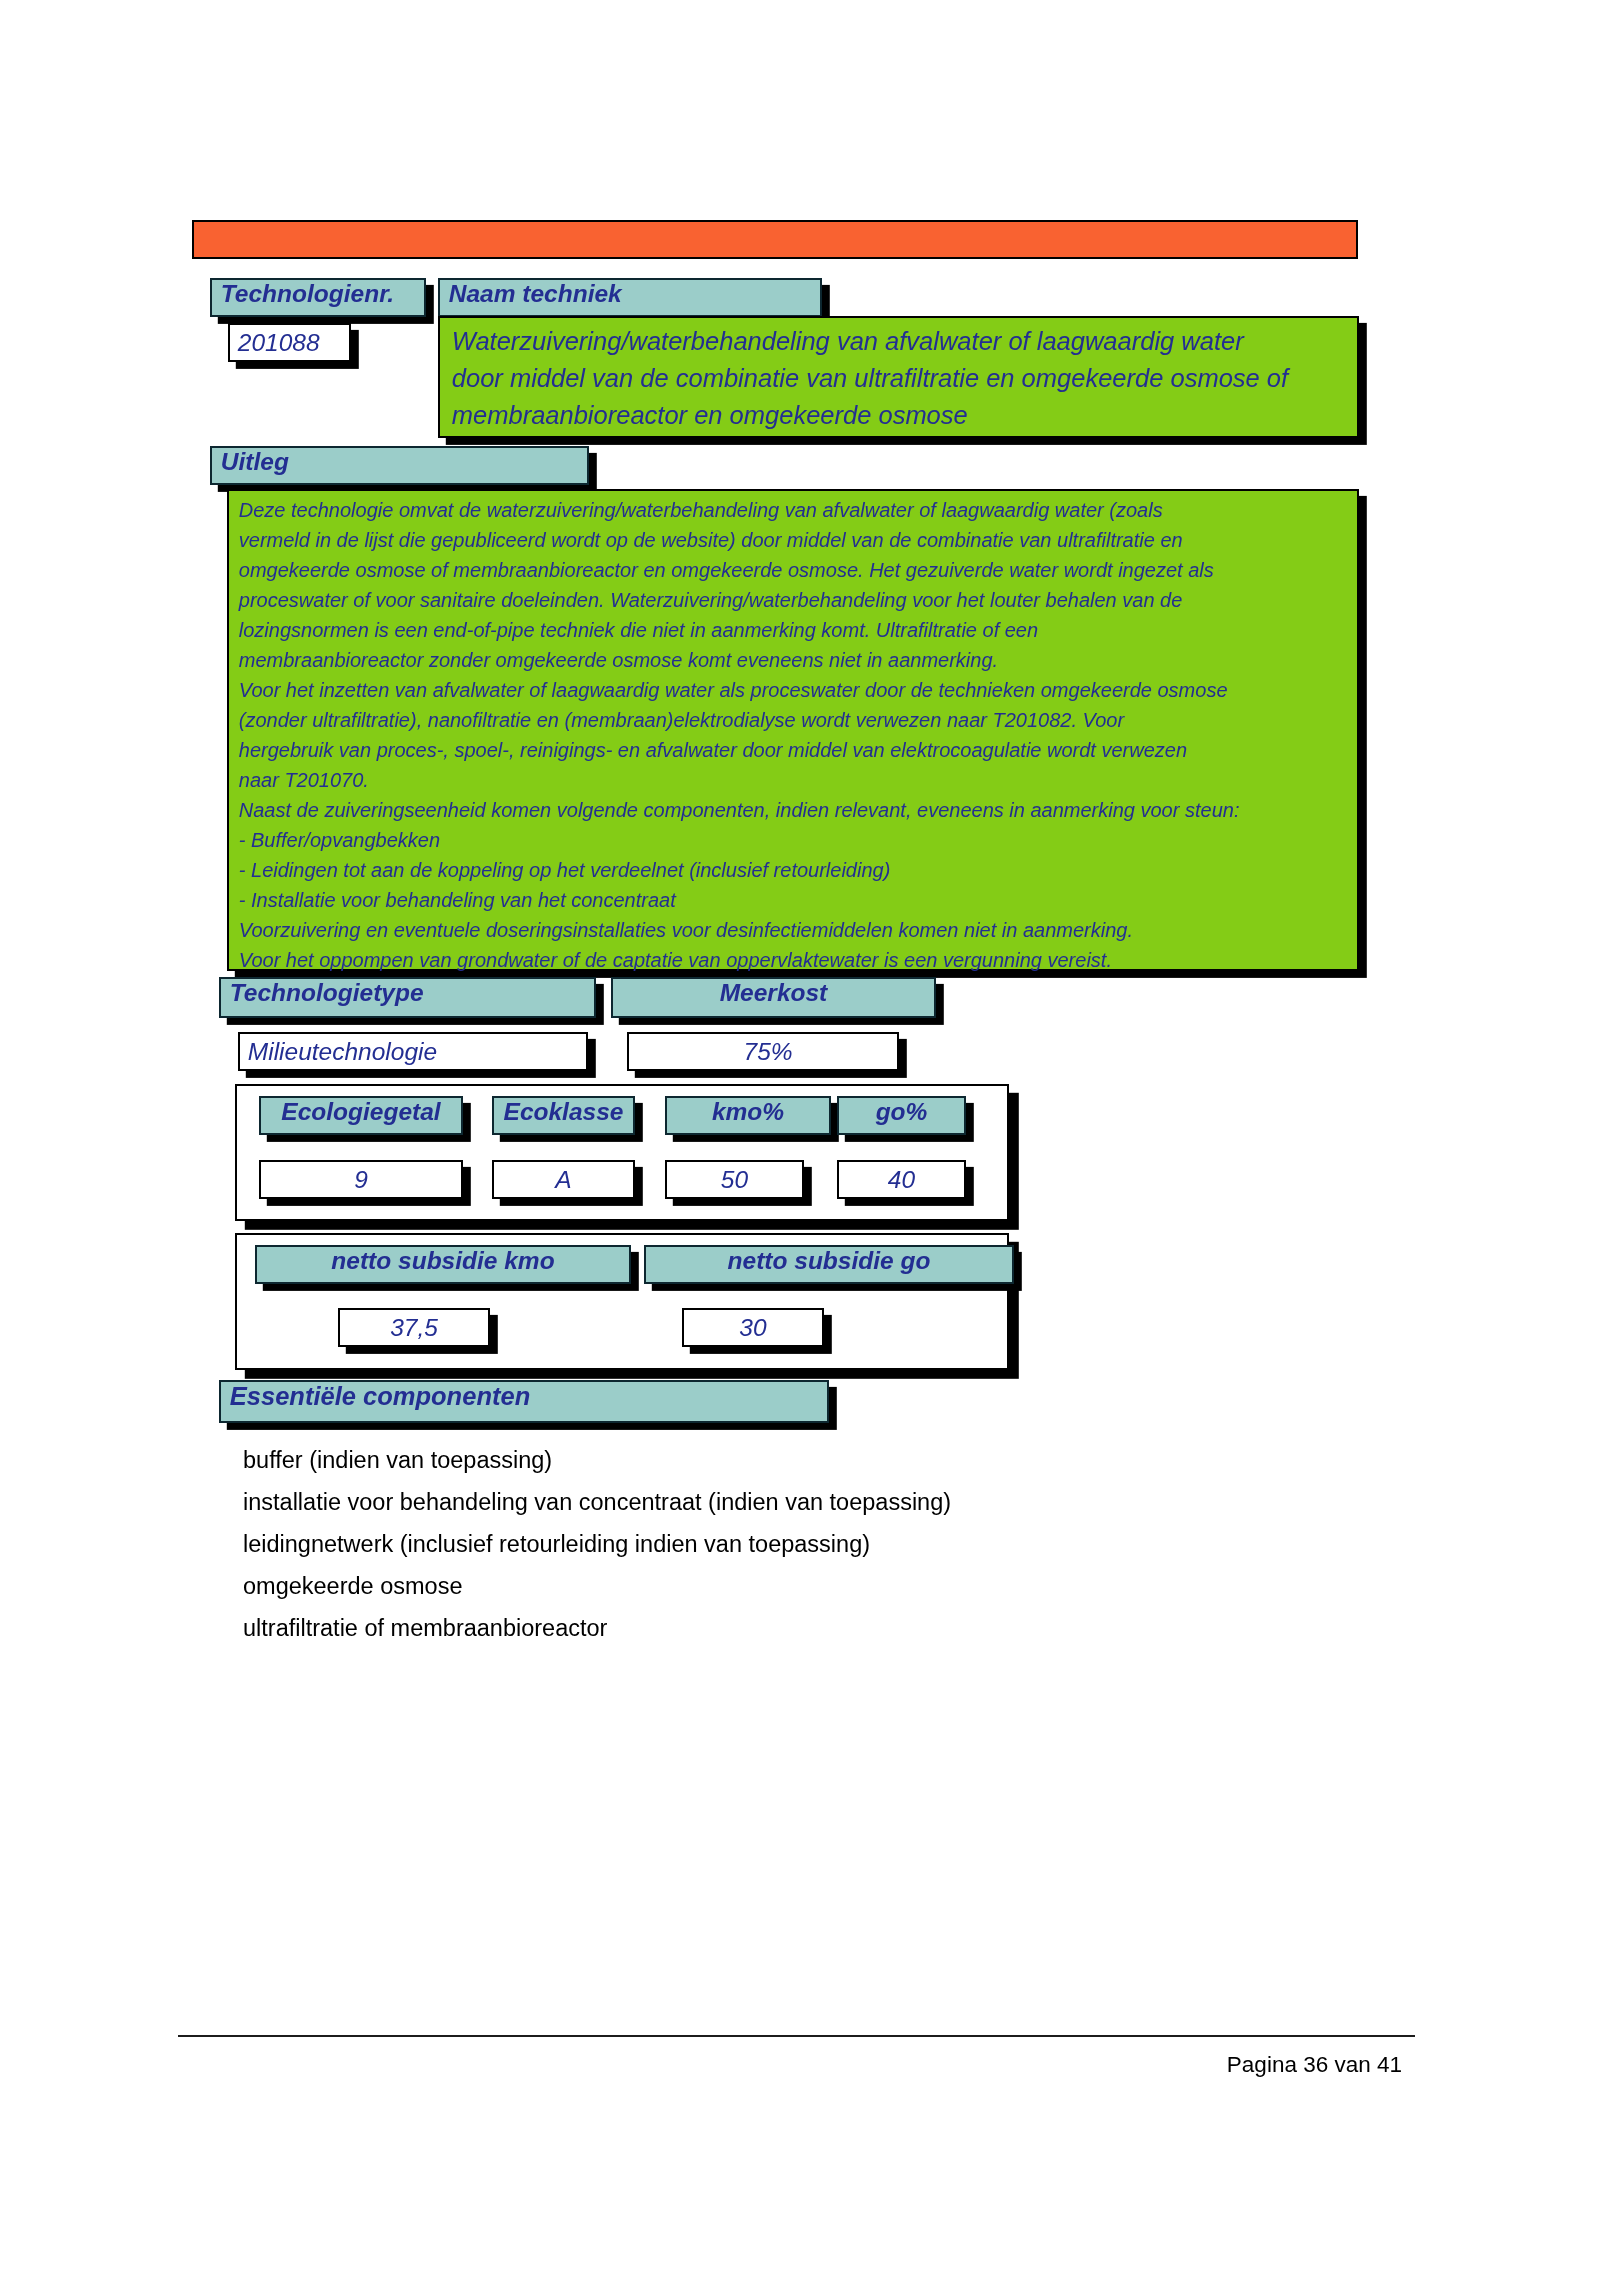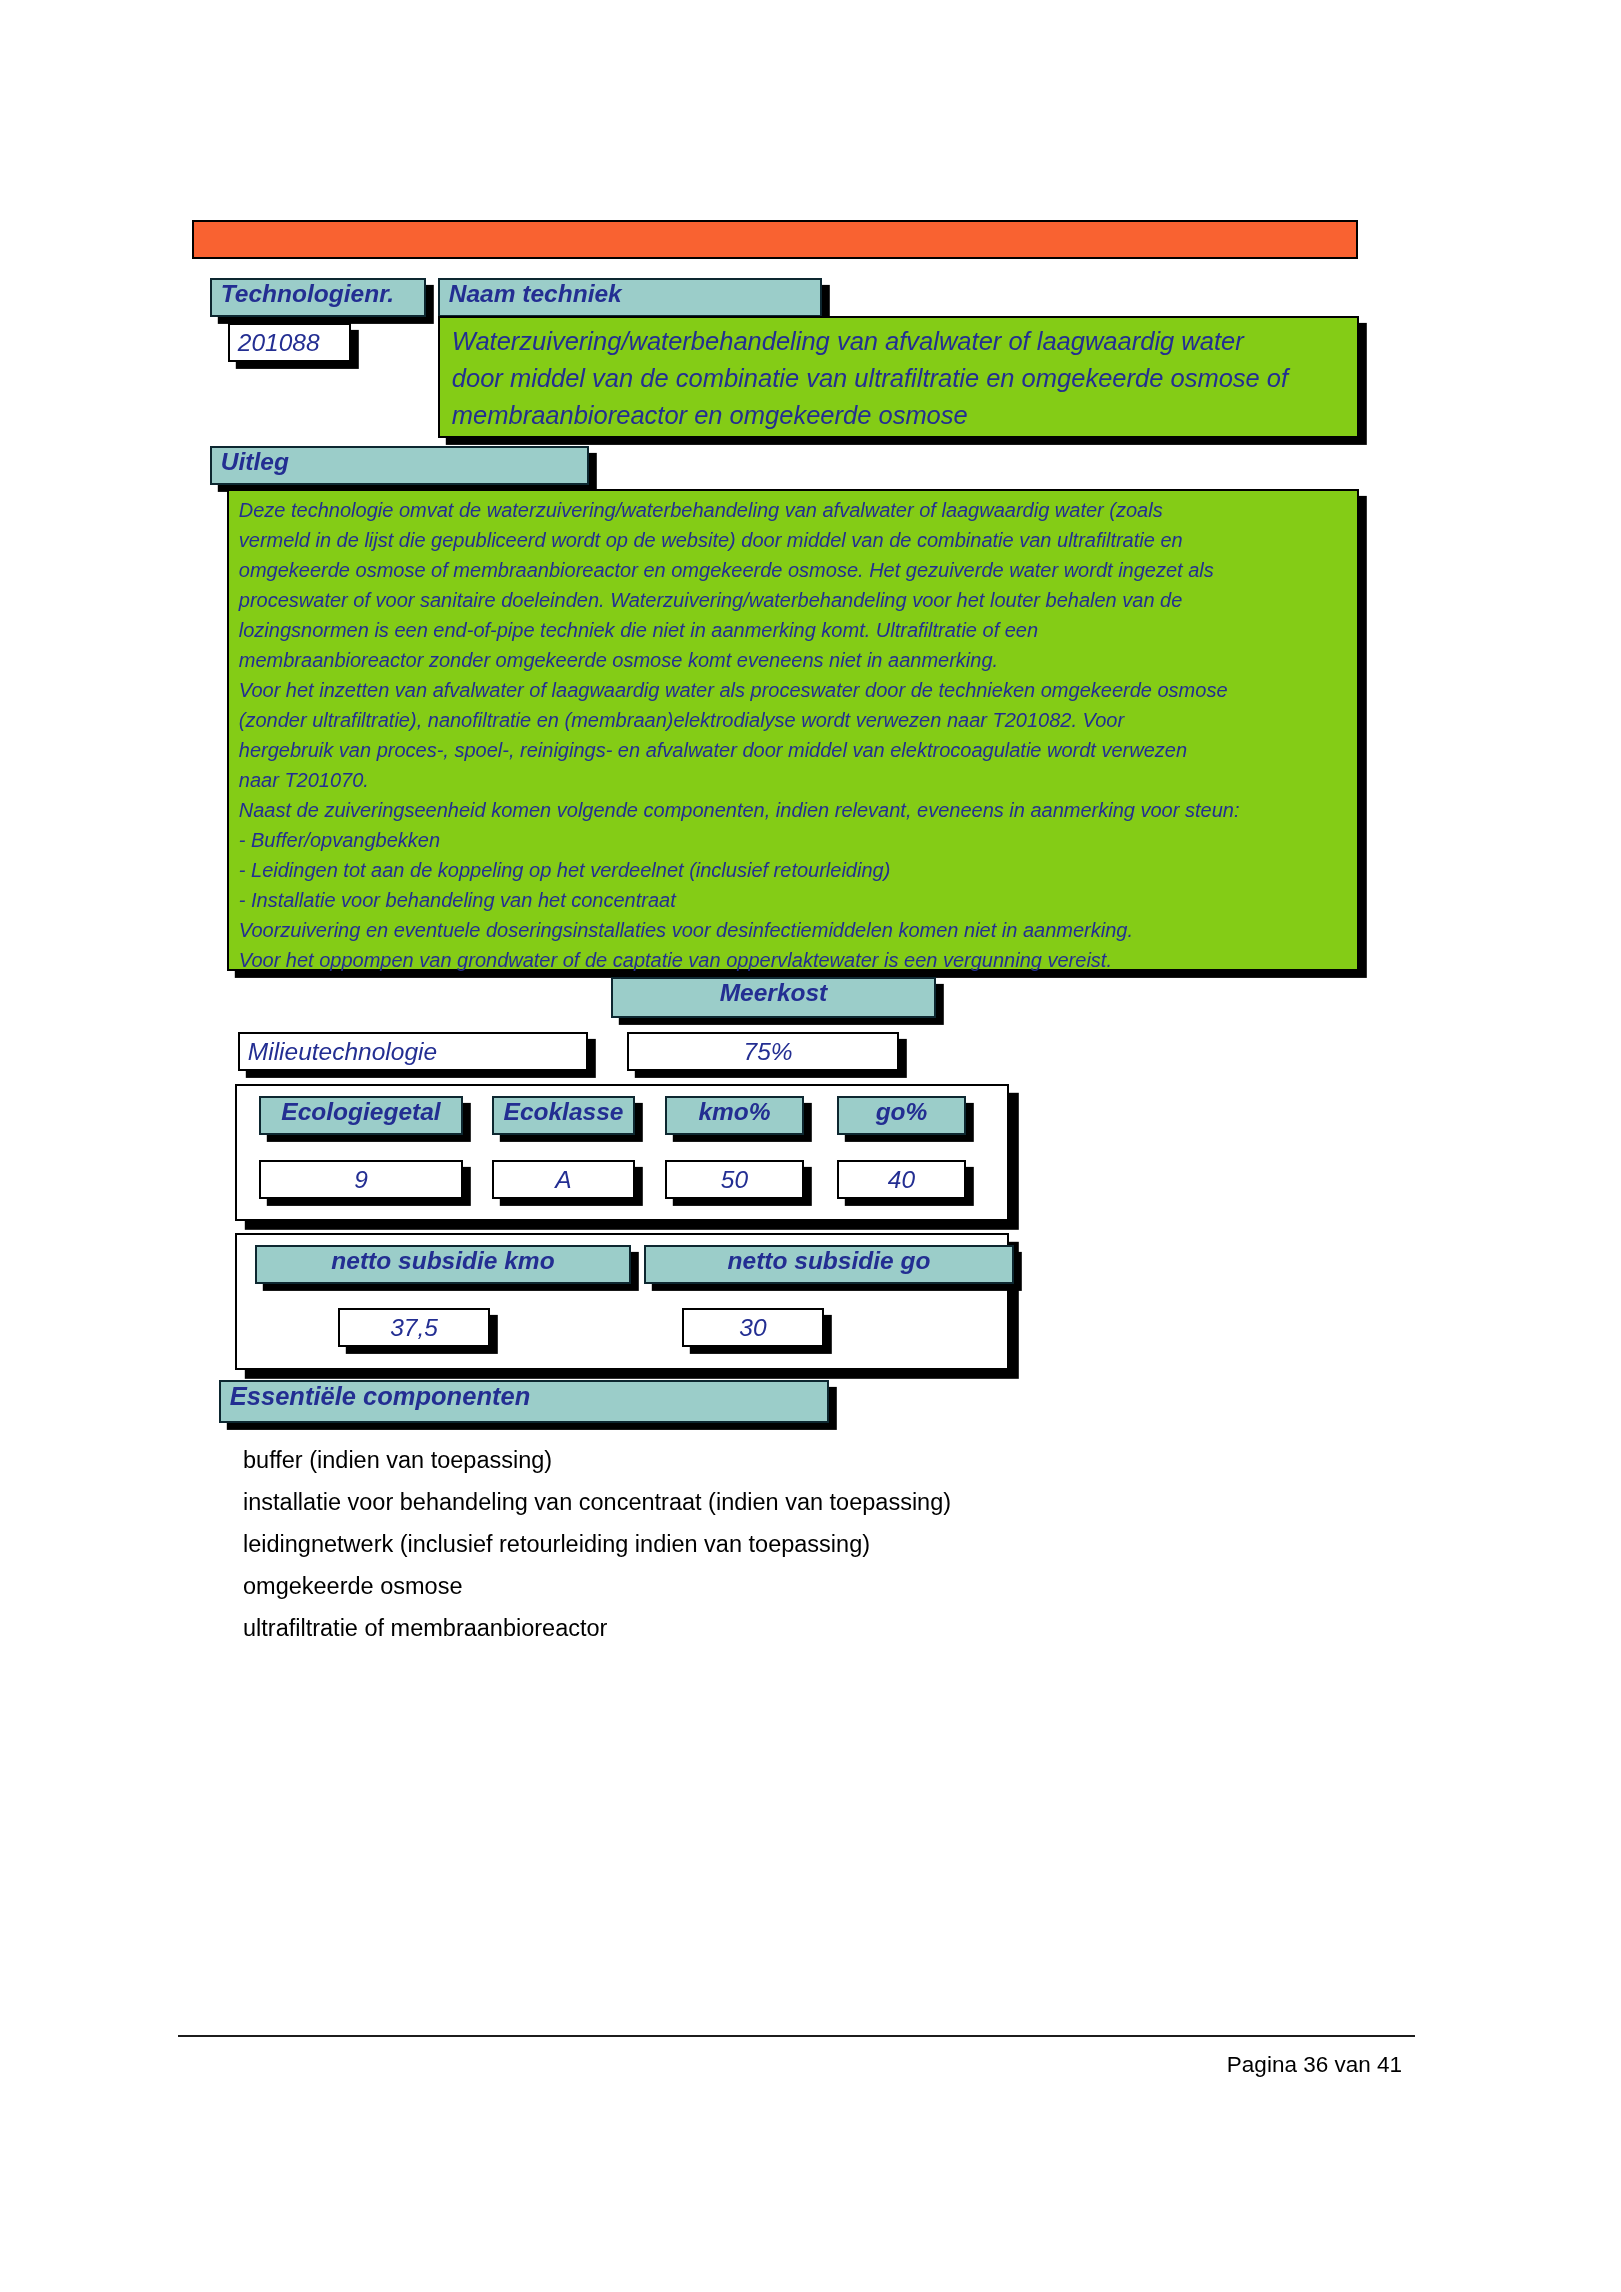--- a/index.html
+++ b/index.html
@@ -74,38 +74,41 @@
 (zonder ultrafiltratie), nanofiltratie en (membraan)elektrodialyse wordt verwezen naar T201082. Voor
 hergebruik van proces-, spoel-, reinigings- en afvalwater door middel van elektrocoagulatie wordt verwezen
 naar T201070.
 Naast de zuiveringseenheid komen volgende componenten, indien relevant, eveneens in aanmerking voor steun:
 - Buffer/opvangbekken
 - Leidingen tot aan de koppeling op het verdeelnet (inclusief retourleiding)
 - Installatie voor behandeling van het concentraat
 Voorzuivering en eventuele doseringsinstallaties voor desinfectiemiddelen komen niet in aanmerking.
 Voor het oppompen van grondwater of de captatie van oppervlaktewater is een vergunning vereist.</div>
 
+  <div class="teal" style="left:219px; top:977px; width:377px; height:41px;">
+    <span>Technologietype</span>
+  </div>
   <div class="teal center" style="left:611px; top:977px; width:325px; height:41px;">
     <span>Meerkost</span>
   </div>
   <div class="vbox" style="left:238px; top:1032px; width:350px; height:39px;">
     <span>Milieutechnologie</span>
   </div>
   <div class="vbox center" style="left:627px; top:1032px; width:272px; height:39px;padding-left:18px;">
     <span>75%</span>
   </div>
 
   <div class="groupbox" style="left:235px; top:1084px; width:774px; height:137px;"></div>
   <div class="teal center" style="left:259px; top:1096px; width:204px; height:39px;">
     <span>Ecologiegetal</span>
   </div>
   <div class="teal center" style="left:492px; top:1096px; width:143px; height:39px;">
     <span>Ecoklasse</span>
   </div>
-  <div class="teal center" style="left:665px; top:1096px; width:139px; height:39px;">
+  <div class="teal center" style="left:665px; top:1096px; width:166px; height:39px;">
     <span>kmo%</span>
   </div>
   <div class="teal center" style="left:837px; top:1096px; width:129px; height:39px;">
     <span>go%</span>
   </div>
   <div class="vbox center" style="left:259px; top:1160px; width:204px; height:39px;">
     <span>9</span>
   </div>
   <div class="vbox center" style="left:492px; top:1160px; width:143px; height:39px;">
     <span>A</span>

